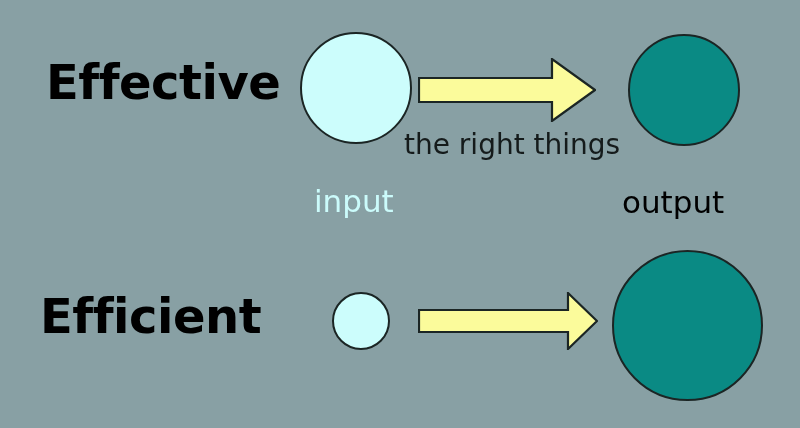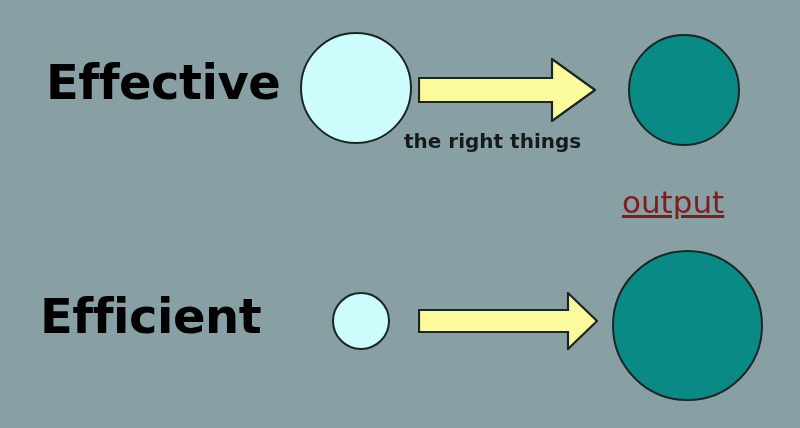--- a/index.html
+++ b/index.html
@@ -45,58 +45,58 @@
 
   .arrow {
     position: absolute;
   }
   #arrow-1 { left: 418px; top: 58px;  width: 178px; height: 64px; }
   #arrow-2 { left: 418px; top: 292px; width: 180px; height: 58px; }
 
   .flow-caption {
     position: absolute;
     font-family: "DejaVu Sans", sans-serif;
-    font-size: 20px;
+    font-size: 28px;
     line-height: 1;
     color: #151b1b;
     white-space: nowrap;
-    font-weight: bold;
   }
   #caption-1 { left: 404px; top: 131px; }
   #caption-2 { left: 399px; top: 353px; }
 
   .node-caption {
     position: absolute;
     font-family: "DejaVu Sans", sans-serif;
     font-size: 31px;
     line-height: 1;
     white-space: nowrap;
   }
   #caption-input  { left: 314px; top: 186px; color: #cbfbfb; }
-  #caption-output { left: 622px; top: 187px; color: #7f1d1d; text-decoration: underline; }
+  #caption-output { left: 622px; top: 187px; color: #000000; }
 </style>
 </head>
 <body>
 
 <div id="canvas">
 
   <div class="row-label" id="label-effective">Effective</div>
 
   <div class="circle input" id="circle-input-1"></div>
 
   <div class="arrow" id="arrow-1">
     <svg width="178" height="64" viewBox="0 0 178 64" xmlns="http://www.w3.org/2000/svg">
       <polygon points="1,20 134,20 134,1 177,32 134,63 134,44 1,44" fill="#fbfb9b" stroke="#1b2524" stroke-width="2.2" stroke-linejoin="miter"></polygon>
     </svg>
   </div>
 
   <div class="circle output" id="circle-output-1"></div>
 
   <div class="flow-caption" id="caption-1">the right things</div>
 
+  <div class="node-caption" id="caption-input">input</div>
 
   <div class="node-caption" id="caption-output">output</div>
 
   <div class="row-label" id="label-efficient">Efficient</div>
 
   <div class="circle input" id="circle-input-2"></div>
 
   <div class="arrow" id="arrow-2">
     <svg width="180" height="58" viewBox="0 0 180 58" xmlns="http://www.w3.org/2000/svg">
       <polygon points="1,18 150,18 150,1 179,29 150,57 150,40 1,40" fill="#fbfb9b" stroke="#1b2524" stroke-width="2.2" stroke-linejoin="miter"></polygon>

